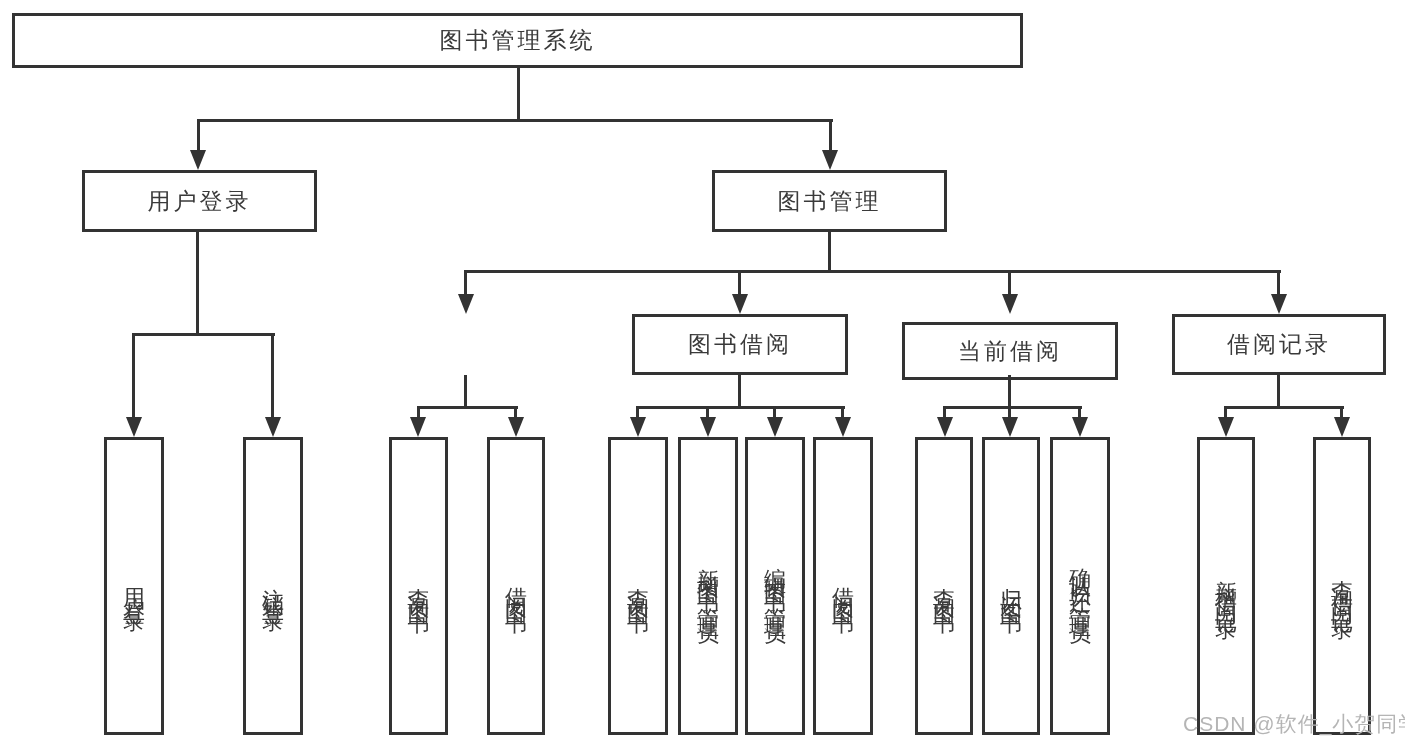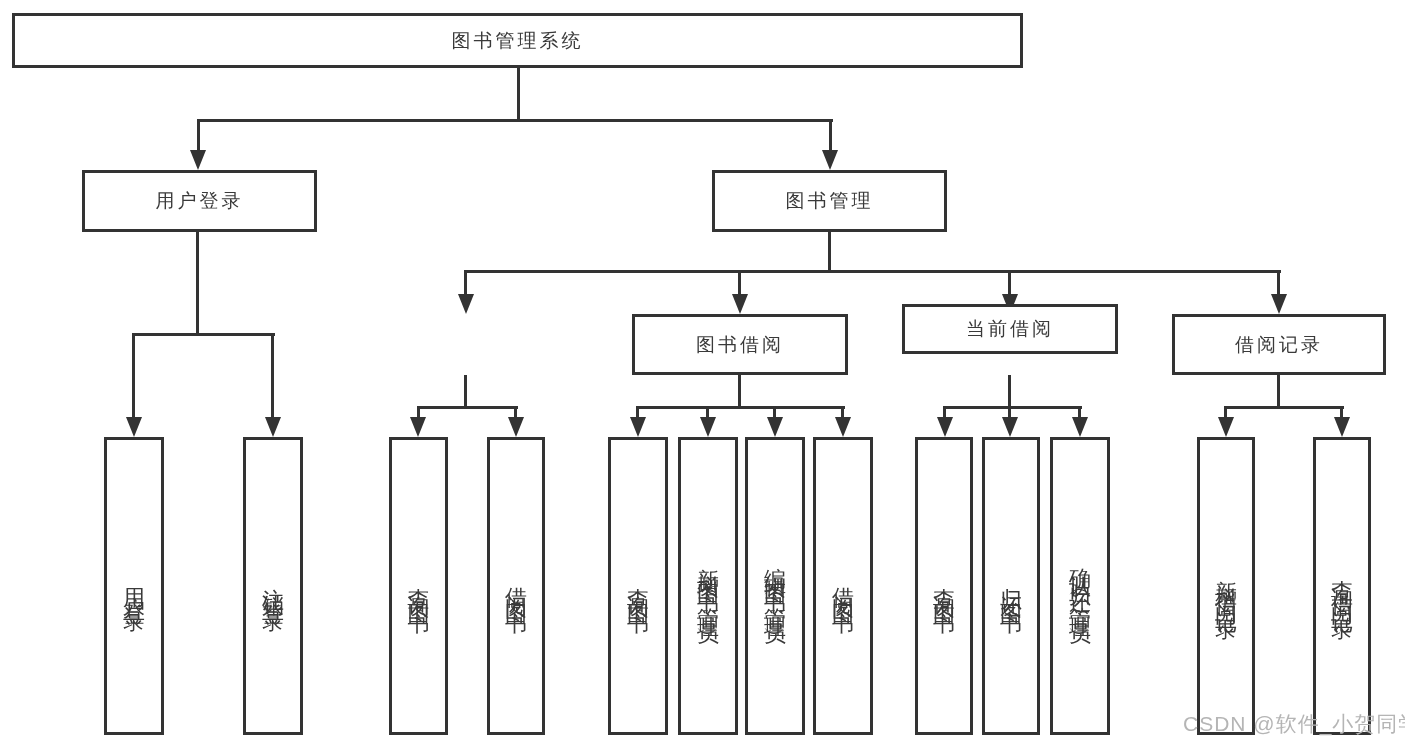--- a/index.html
+++ b/index.html
@@ -10,21 +10,21 @@
   }
   html,body{margin:0;padding:0;background:var(--background);}
   .stage{
     position:relative;width:1405px;height:747px;background:var(--background);
     font-family:"Liberation Sans","DejaVu Sans",sans-serif;color:var(--text);
     overflow:hidden;
   }
   .box{
     position:absolute;box-sizing:border-box;border:3px solid var(--line);
     background:var(--background);display:flex;align-items:center;justify-content:center;
-    font-size:19px;letter-spacing:3px;color:var(--text);white-space:nowrap;
+    font-size:23px;letter-spacing:3px;color:var(--text);white-space:nowrap;
   }
   .leaf{
     writing-mode:vertical-rl;text-orientation:mixed;
     font-size:22px;letter-spacing:8px;line-height:1;
     top:437px;height:298px;
   }
   .v{position:absolute;width:3px;background:var(--line);}
   .h{position:absolute;height:3px;background:var(--line);}
   .arr{
     position:absolute;width:0;height:0;
@@ -65,21 +65,21 @@
   <div class="v" style="left:464px;top:270px;height:26px;"></div>
   <div class="arr" style="left:458px;top:294px;"></div>
   <div class="v" style="left:738px;top:270px;height:26px;"></div>
   <div class="arr" style="left:732px;top:294px;"></div>
   <div class="v" style="left:1008px;top:270px;height:26px;"></div>
   <div class="arr" style="left:1002px;top:294px;"></div>
   <div class="v" style="left:1277px;top:270px;height:26px;"></div>
   <div class="arr" style="left:1271px;top:294px;"></div>
 
   <div class="box" style="left:632px;top:314px;width:216px;height:61px;">图书借阅</div>
-  <div class="box" style="left:902px;top:304px;width:216px;height:50px;">当前借阅</div>
+  <div class="box" style="left:902px;top:322px;width:216px;height:58px;">当前借阅</div>
   <div class="box" style="left:1172px;top:314px;width:214px;height:61px;">借阅记录</div>
 
   <div class="v" style="left:464px;top:375px;height:34px;"></div>
   <div class="h" style="left:417px;top:406px;width:101px;"></div>
   <div class="v" style="left:417px;top:406px;height:13px;"></div>
   <div class="arr" style="left:410px;top:417px;"></div>
   <div class="v" style="left:514px;top:406px;height:13px;"></div>
   <div class="arr" style="left:508px;top:417px;"></div>
 
   <div class="v" style="left:738px;top:375px;height:34px;"></div>

